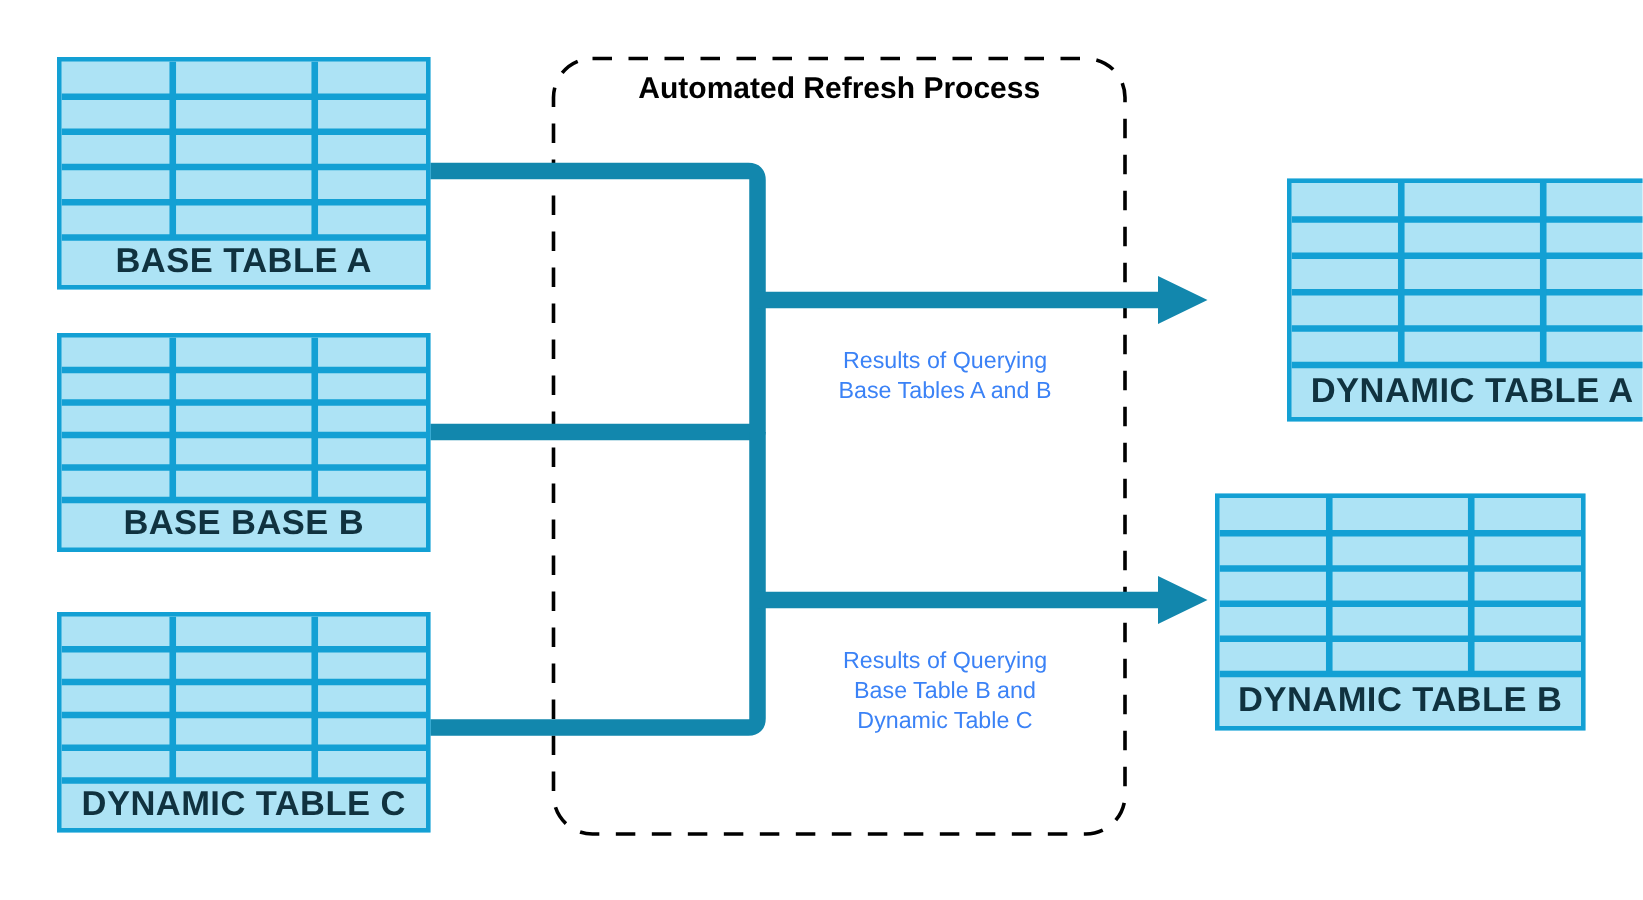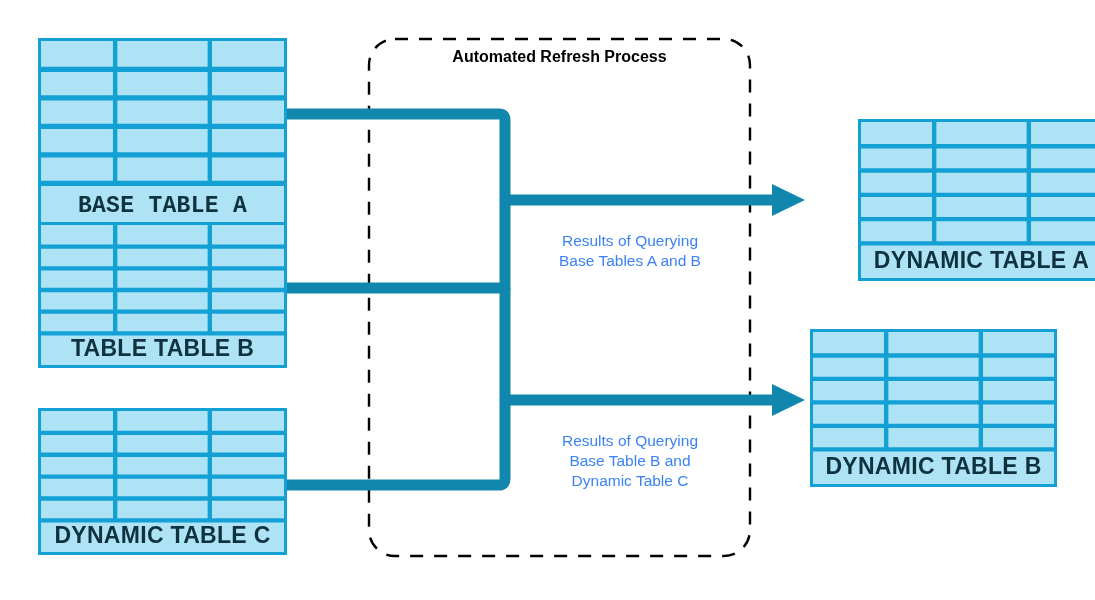--- a/index.html
+++ b/index.html
@@ -57,21 +57,21 @@
     position: absolute;
     color: #3b82f6;
     font-size: 15.5px;
     line-height: 20px;
     text-align: center;
     white-space: pre;
   }
   .group-title {
     position: absolute;
     color: #000000;
-    font-size: 16px;
+    font-size: 20px;
     font-weight: bold;
     text-align: center;
     white-space: nowrap;
   }
 </style>
 </head>
 <body>
 
 <div id="stage">
 
@@ -93,21 +93,21 @@
       <path d="M 505 200 L 772 200"></path>
       <path d="M 505 400 L 772 400"></path>
     </g>
 
     <polygon points="772,184 805,200 772,216" fill="#1287ad"></polygon>
     <polygon points="772,384 805,400 772,416" fill="#1287ad"></polygon>
   </svg>
 
   <div class="group-title" style="left:369px; top:48px; width:381px;">Automated Refresh Process</div>
 
-  <div class="tbl" style="left:38px; top:38px; width:249px; height:187px;font-family:Liberation Mono, monospace;">
+  <div class="tbl" style="left:38px; top:38px; width:249px; height:155px;">
     <svg class="grid" viewBox="0 0 249 155" preserveAspectRatio="none">
       <g stroke="#13a0d4" stroke-width="4.5">
         <line x1="0" y1="24.4" x2="249" y2="24.4"></line>
         <line x1="0" y1="48.8" x2="249" y2="48.8"></line>
         <line x1="0" y1="73.2" x2="249" y2="73.2"></line>
         <line x1="0" y1="97.6" x2="249" y2="97.6"></line>
         <line x1="0" y1="122" x2="249" y2="122"></line>
         <line x1="76" y1="0" x2="76" y2="122"></line>
         <line x1="173" y1="0" x2="173" y2="122"></line>
       </g>
@@ -120,21 +120,21 @@
       <g stroke="#13a0d4" stroke-width="4.5">
         <line x1="0" y1="22.6" x2="249" y2="22.6"></line>
         <line x1="0" y1="45.2" x2="249" y2="45.2"></line>
         <line x1="0" y1="67.8" x2="249" y2="67.8"></line>
         <line x1="0" y1="90.4" x2="249" y2="90.4"></line>
         <line x1="0" y1="113" x2="249" y2="113"></line>
         <line x1="76" y1="0" x2="76" y2="113"></line>
         <line x1="173" y1="0" x2="173" y2="113"></line>
       </g>
     </svg>
-    <div class="label" style="height:33px;">TABLE TABLE B</div>
+    <div class="label" style="height:33px;">BASE BASE B</div>
   </div>
 
   <div class="tbl" style="left:38px; top:408px; width:249px; height:147px;">
     <svg class="grid" viewBox="0 0 249 147" preserveAspectRatio="none">
       <g stroke="#13a0d4" stroke-width="4.5">
         <line x1="0" y1="22.8" x2="249" y2="22.8"></line>
         <line x1="0" y1="45.6" x2="249" y2="45.6"></line>
         <line x1="0" y1="68.4" x2="249" y2="68.4"></line>
         <line x1="0" y1="91.2" x2="249" y2="91.2"></line>
         <line x1="0" y1="114" x2="249" y2="114"></line>

